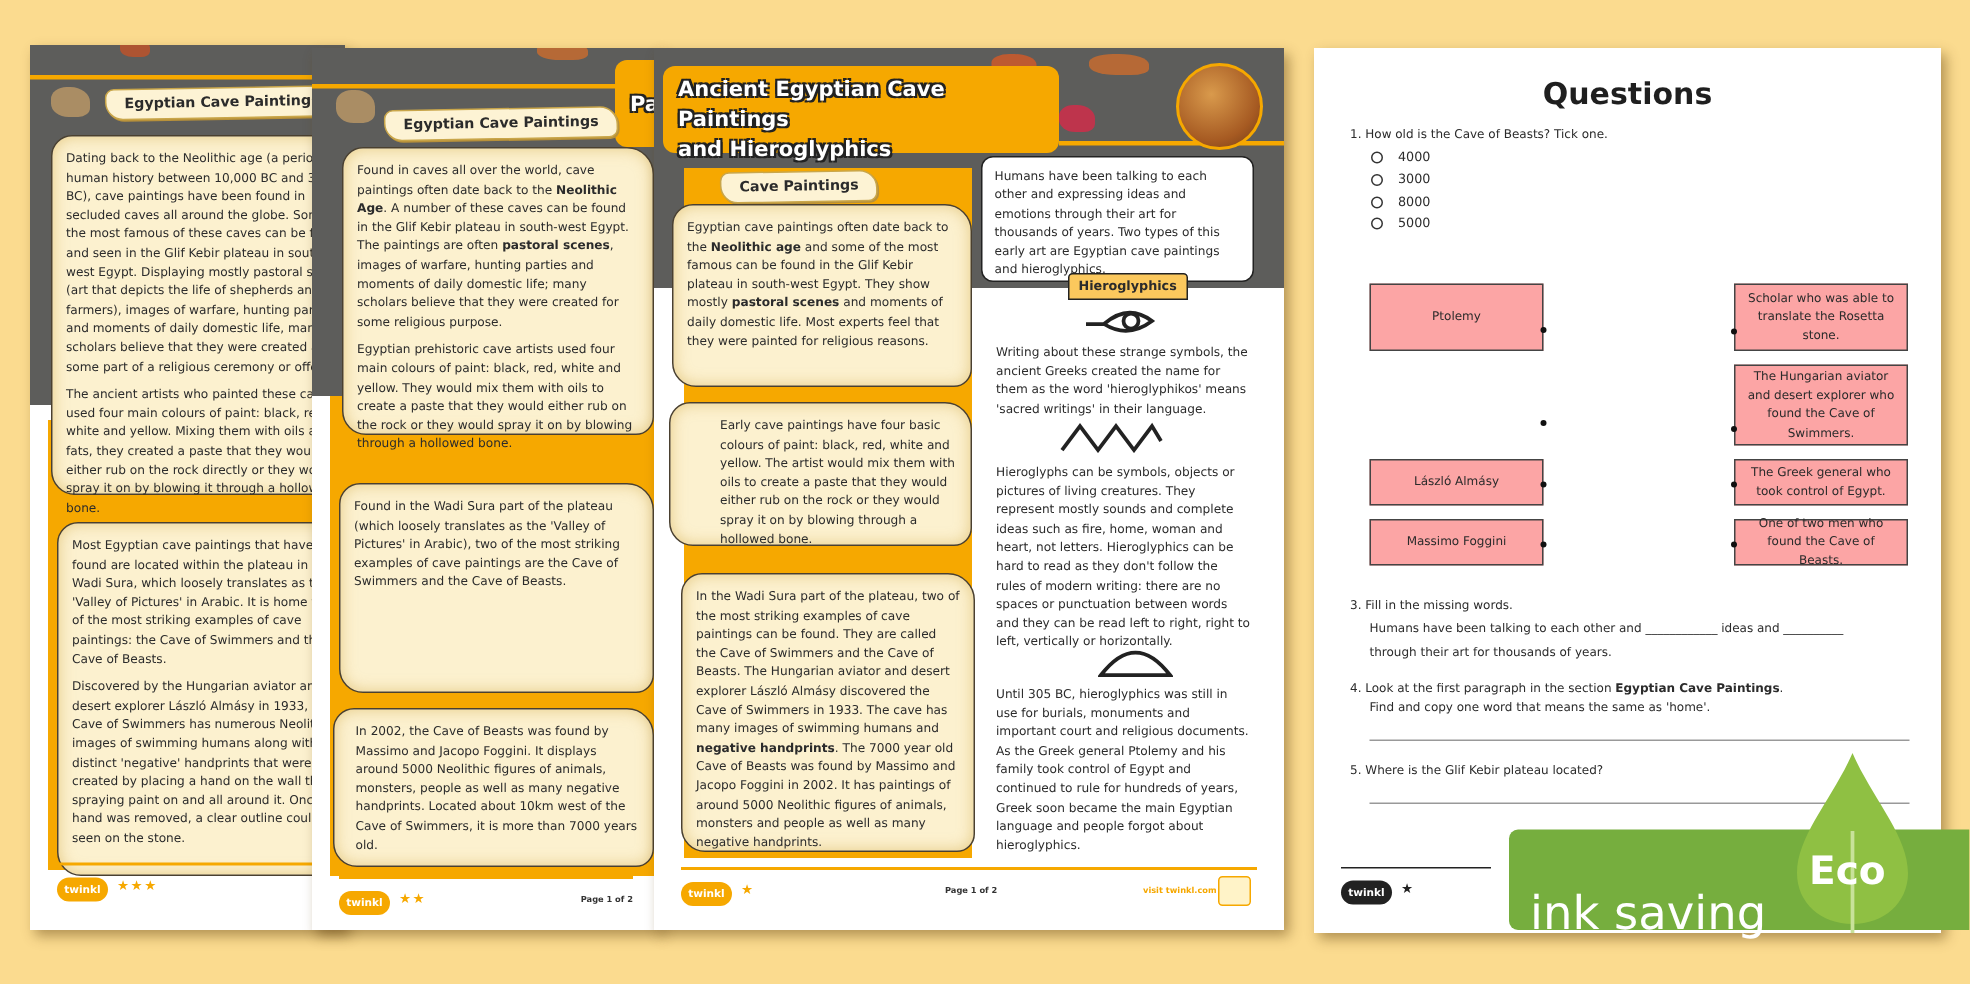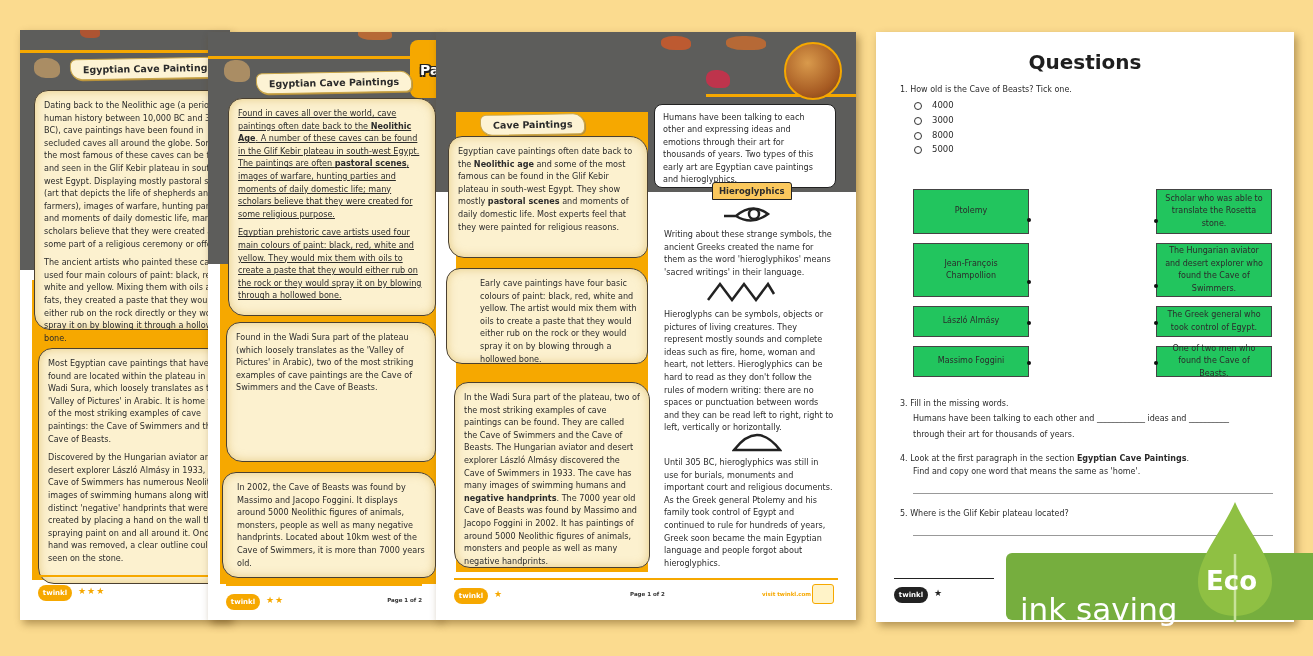--- a/index.html
+++ b/index.html
@@ -42,21 +42,21 @@
     font-size: 8.5px; padding: 3px 6px; color: #2b2b2b; }
   .hiero-text { position: absolute; font-size: 8.1px; line-height: 12.6px; color: #2b2b2b; }
 
   
   .q-title { position: absolute; left: 0; right: 0; top: 18px; text-align: center; font-size: 20px; font-weight: bold; color: #1f1f1f; }
   .q { position: absolute; font-size: 8px; line-height: 15px; color: #2b2b2b; }
   .q b { font-weight: bold; }
   .opt { position: absolute; font-size: 8.5px; color: #2b2b2b; }
   .radio { display: inline-block; width: 8px; height: 8px; border: 1px solid #333; border-radius: 50%; vertical-align: middle; margin-right: 10px; }
   .match-box { position: absolute; border: 1px solid #444; font-size: 8px; line-height: 12.5px; color: #2b2b2b; text-align: center;
-    display: flex; align-items: center; justify-content: center; padding: 2px 6px; background: #22c55e; }
+    display: flex; align-items: center; justify-content: center; padding: 2px 6px; background: #fca5a5; }
   .dot { position: absolute; width: 4px; height: 4px; background: #111; border-radius: 50%; }
   .answer-line { position: absolute; height: 1px; background: #999; }
 
   
   .eco-bar { position: absolute; left: 1006px; top: 553px; width: 307px; height: 67px; background: #76ae3e; border-radius: 6px 0 0 6px; }
   .eco-text { position: absolute; left: 1020px; top: 561px; font-family: "DejaVu Sans", sans-serif; font-size: 31px; color: #fff; margin-top: 30px; }
   .eco-drop { position: absolute; left: 1198px; top: 502px; width: 74px; height: 120px; }
   .eco-word { position: absolute; left: 1206px; top: 566px; font-family: "DejaVu Sans", sans-serif; font-weight: bold; font-size: 26px; color: #fff; }
 </style>
 </head>
@@ -86,21 +86,21 @@
 <div class="page" style="left:208px; top:32px; width:232px; height:588px;">
   <div class="hdr-band" style="height:232px;"></div>
   <div class="orange-line" style="top:24px;"></div>
   <div class="animal" style="left:16px; top:28px; width:26px; height:22px; background:#b39265;"></div>
   <div class="animal" style="left:150px; top:-4px; width:34px; height:12px; background:#c06a32;"></div>
   <div class="title-banner" style="left:202px; top:8px; width:60px; height:58px;">
     <span style="margin-top:14px;">Pai</span>
   </div>
   <div class="orange-col" style="left:12px; top:232px; width:218px; height:320px;"></div>
   <div class="scroll-label" style="left:48px; top:40px;">Egyptian Cave Paintings</div>
-  <div class="parch" style="left:20px; top:66px; width:208px; height:218px;text-decoration:underline;">
+  <div class="parch" style="left:20px; top:66px; width:208px; height:192px;">
     <p>Found in caves all over the world, cave paintings often date back to the <b>Neolithic Age</b>. A number of these caves can be found in the Glif Kebir plateau in south-west Egypt. The paintings are often <b>pastoral scenes</b>, images of warfare, hunting parties and moments of daily domestic life; many scholars believe that they were created for some religious purpose.</p>
     <p>Egyptian prehistoric cave artists used four main colours of paint: black, red, white and yellow. They would mix them with oils to create a paste that they would either rub on the rock or they would spray it on by blowing through a hollowed bone.</p>
   </div>
   <div class="parch" style="left:18px; top:290px; width:210px; height:140px;">
     <p>Found in the Wadi Sura part of the plateau (which loosely translates as the 'Valley of Pictures' in Arabic), two of the most striking examples of cave paintings are the Cave of Swimmers and the Cave of Beasts.</p>
   </div>
   <div class="parch" style="left:14px; top:440px; width:214px; height:106px; padding-left:14px;">
     <p>In 2002, the Cave of Beasts was found by Massimo and Jacopo Foggini. It displays around 5000 Neolithic figures of animals, monsters, people as well as many negative handprints. Located about 10km west of the Cave of Swimmers, it is more than 7000 years old.</p>
   </div>
   <div class="footer" style="top:552px;">
@@ -111,20 +111,24 @@
 </div>
 
 <div class="page" style="left:436px; top:32px; width:420px; height:588px;">
   <div class="hdr-band" style="height:160px;"></div>
   <div class="orange-line" style="top:62px; left:270px; right:0;"></div>
   <div class="animal" style="left:225px; top:4px; width:30px; height:14px; background:#c85a2c;"></div>
   <div class="animal" style="left:290px; top:4px; width:40px; height:14px; background:#c06a32;"></div>
   <div class="animal" style="left:270px; top:38px; width:24px; height:18px; background:#c9304a;"></div>
   <div class="animal" style="left:110px; top:80px; width:36px; height:16px; background:#c88040;"></div>
   <div style="position:absolute; left:348px; top:10px; width:58px; height:58px; border-radius:50%; background:radial-gradient(circle at 40% 35%, #d99a4c, #a65a22 65%, #6e3a16); border:2px solid #f6a800;"></div>
+  <div class="title-banner" style="left:6px; top:12px; width:264px; height:58px;">
+    <span>Ancient Egyptian Cave Paintings</span>
+    <span>and Hieroglyphics</span>
+  </div>
   <div class="orange-col" style="left:20px; top:80px; width:192px; height:460px;"></div>
   <div class="scroll-label" style="left:44px; top:82px;">Cave Paintings</div>
   <div class="parch" style="left:12px; top:104px; width:200px; height:122px;">
     <p>Egyptian cave paintings often date back to the <b>Neolithic age</b> and some of the most famous can be found in the Glif Kebir plateau in south-west Egypt. They show mostly <b>pastoral scenes</b> and moments of daily domestic life. Most experts feel that they were painted for religious reasons.</p>
   </div>
   <div class="parch" style="left:10px; top:236px; width:202px; height:96px; padding-left:33px;">
     <p>Early cave paintings have four basic colours of paint: black, red, white and yellow. The artist would mix them with oils to create a paste that they would either rub on the rock or they would spray it on by blowing through a hollowed bone.</p>
   </div>
   <div class="parch" style="left:18px; top:350px; width:196px; height:186px;">
     <p>In the Wadi Sura part of the plateau, two of the most striking examples of cave paintings can be found. They are called the Cave of Swimmers and the Cave of Beasts. The Hungarian aviator and desert explorer László Almásy discovered the Cave of Swimmers in 1933. The cave has many images of swimming humans and <b>negative handprints</b>. The 7000 year old Cave of Beasts was found by Massimo and Jacopo Foggini in 2002. It has paintings of around 5000 Neolithic figures of animals, monsters and people as well as many negative handprints.</p>
@@ -163,21 +167,20 @@
 
   <div class="q" style="left:24px; top:50px;">1.  How old is the Cave of Beasts? Tick one.</div>
   <div class="opt" style="left:38px; top:68px;"><span class="radio"></span><span>4000</span></div>
   <div class="opt" style="left:38px; top:83px;"><span class="radio"></span><span>3000</span></div>
   <div class="opt" style="left:38px; top:98px;"><span class="radio"></span><span>8000</span></div>
   <div class="opt" style="left:38px; top:112px;"><span class="radio"></span><span>5000</span></div>
 
 
   <div class="match-box" style="left:37px; top:157px; width:116px; height:45px;">Ptolemy</div>
   <div class="dot" style="left:151px; top:186px;"></div>
-  <div class="match-box" style="left:37px; top:211px; width:116px; height:54px;">Jean-François Champollion</div>
   <div class="dot" style="left:151px; top:248px;"></div>
   <div class="match-box" style="left:37px; top:274px; width:116px; height:31px;">László Almásy</div>
   <div class="dot" style="left:151px; top:289px;"></div>
   <div class="match-box" style="left:37px; top:314px; width:116px; height:31px;">Massimo Foggini</div>
   <div class="dot" style="left:151px; top:329px;"></div>
 
   <div class="match-box" style="left:280px; top:157px; width:116px; height:45px;">Scholar who was able to translate the Rosetta stone.</div>
   <div class="dot" style="left:278px; top:187px;"></div>
   <div class="match-box" style="left:280px; top:211px; width:116px; height:54px;">The Hungarian aviator and desert explorer who found the Cave of Swimmers.</div>
   <div class="dot" style="left:278px; top:252px;"></div>

